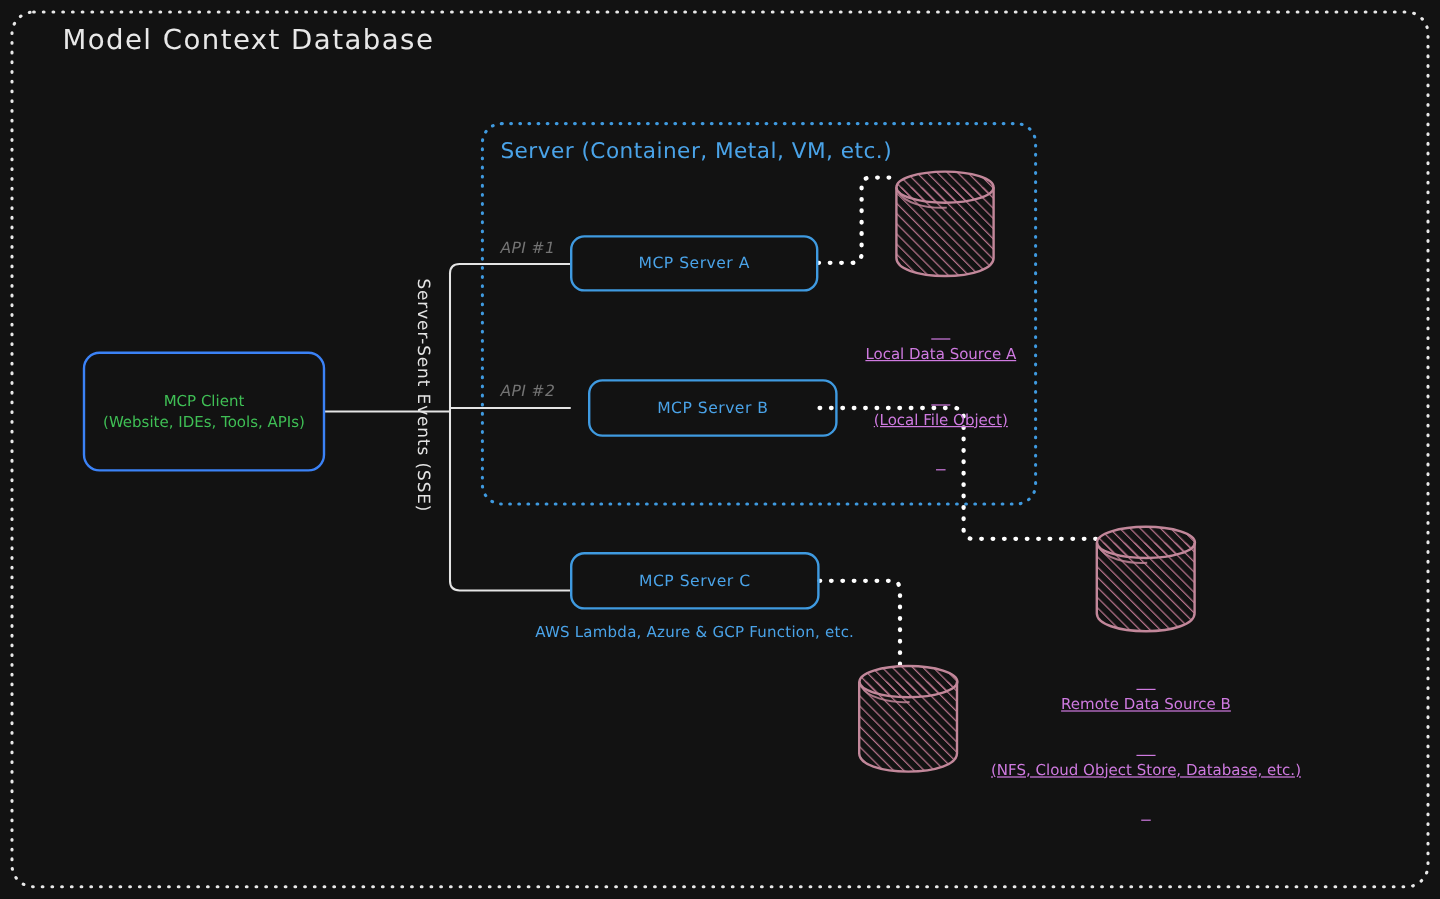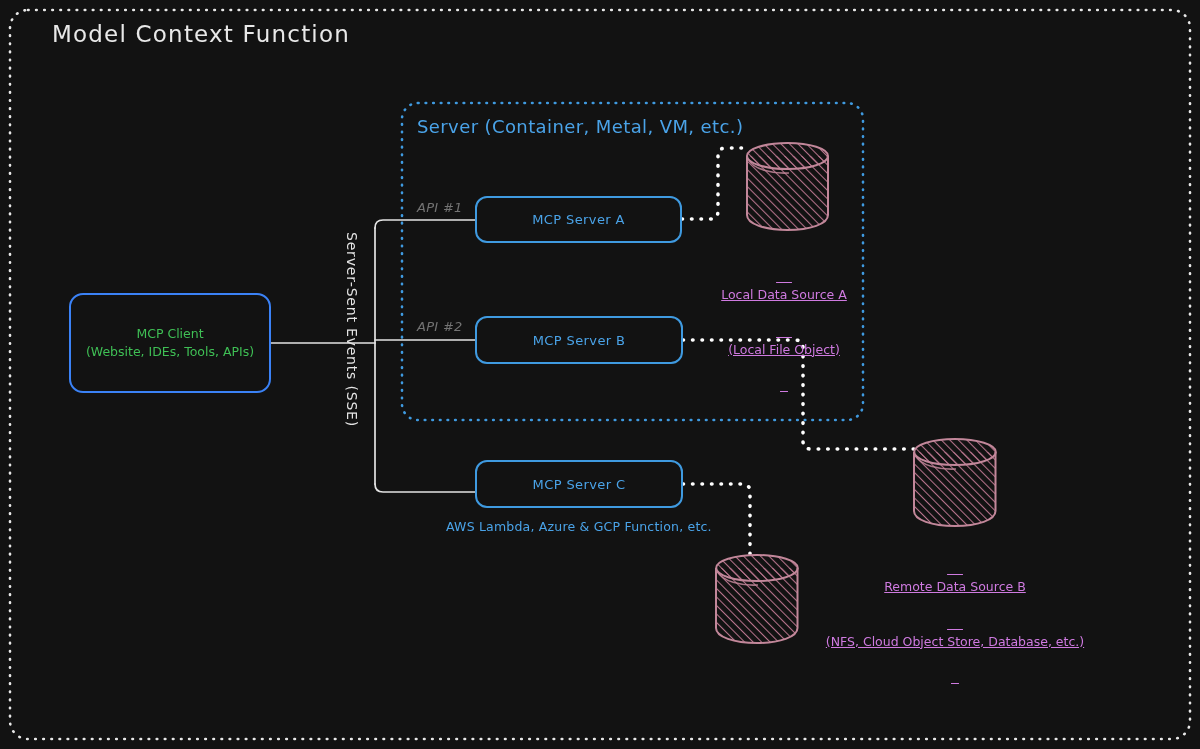--- a/index.html
+++ b/index.html
@@ -87,41 +87,41 @@
 
     <g>
       <path d="M716,568 V628 C716,637 734,643 757,643 C779.5,643 797.5,637 797.5,628 V568 Z" fill="url(#hatch)"></path>
       <ellipse cx="757" cy="568" rx="40.8" ry="13" fill="url(#hatch)"></ellipse>
       <path d="M716,568 V628 C716,637 734,643 757,643 C779.5,643 797.5,637 797.5,628 V568" fill="none" stroke="#c2879a" stroke-width="2"></path>
       <ellipse cx="757" cy="568" rx="40.8" ry="13" fill="none" stroke="#c2879a" stroke-width="2"></ellipse>
       <path d="M718,572 C722,581 741,586 758,585" fill="none" stroke="#c2879a" stroke-width="1.6" opacity=".85"></path>
     </g>
   </svg>
 
-  <div class="txt title">Model Context Function</div>
+  <div class="txt title">Model Context Database</div>
 
   <div class="txt server-title">Server (Container, Metal, VM, etc.)</div>
 
   <div class="box box-green" style="left:69px;top:293px;width:202px;height:100px;">
     <div style="width:100%;">
       <div class="client-label">MCP Client</div>
       <div class="client-label">(Website, IDEs, Tools, APIs)</div>
     </div>
   </div>
 
   <div class="txt sse-label">Server-Sent Events (SSE)</div>
 
   <div class="txt api-label" style="left:417px;top:200px;">API #1</div>
   <div class="txt api-label" style="left:417px;top:319px;">API #2</div>
 
   <div class="box box-blue" style="left:475px;top:196px;width:207px;height:47px;">
     <div class="node-label">MCP Server A</div>
   </div>
 
-  <div class="box box-blue" style="left:475px;top:316px;width:208px;height:48px;">
+  <div class="box box-blue" style="left:490px;top:316px;width:208px;height:48px;">
     <div class="node-label">MCP Server B</div>
   </div>
 
   <div class="box box-blue" style="left:475px;top:460px;width:208px;height:48px;">
     <div class="node-label">MCP Server C</div>
   </div>
 
   <div class="txt fn-label" style="left:446px;top:519px;">AWS Lambda, Azure &amp; GCP Function, etc.</div>
 
   <div class="txt ds-label" style="left:684px;top:250px;width:200px;">

